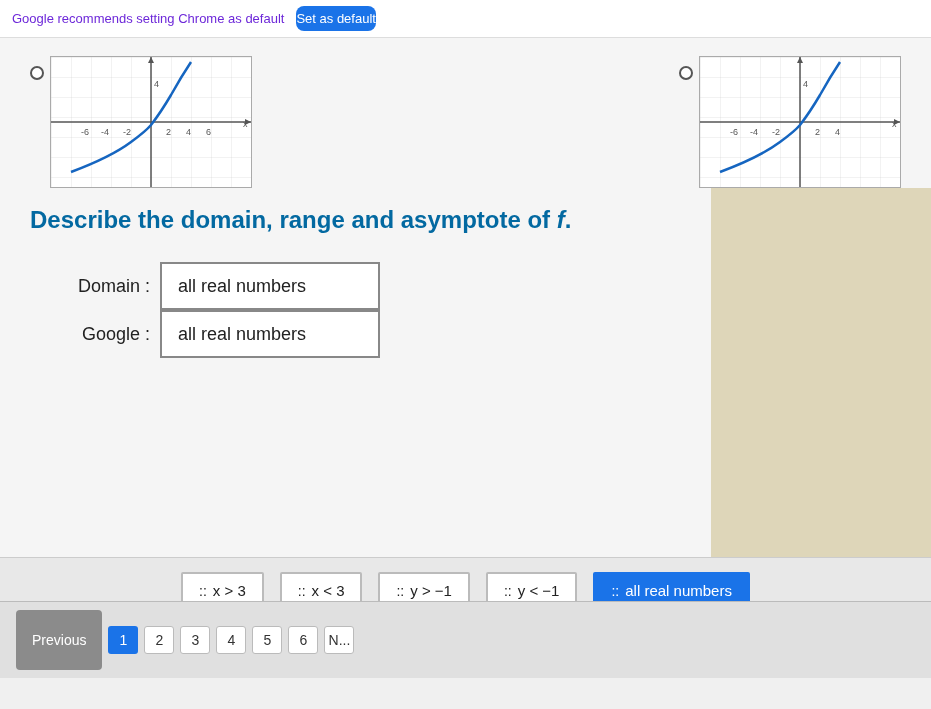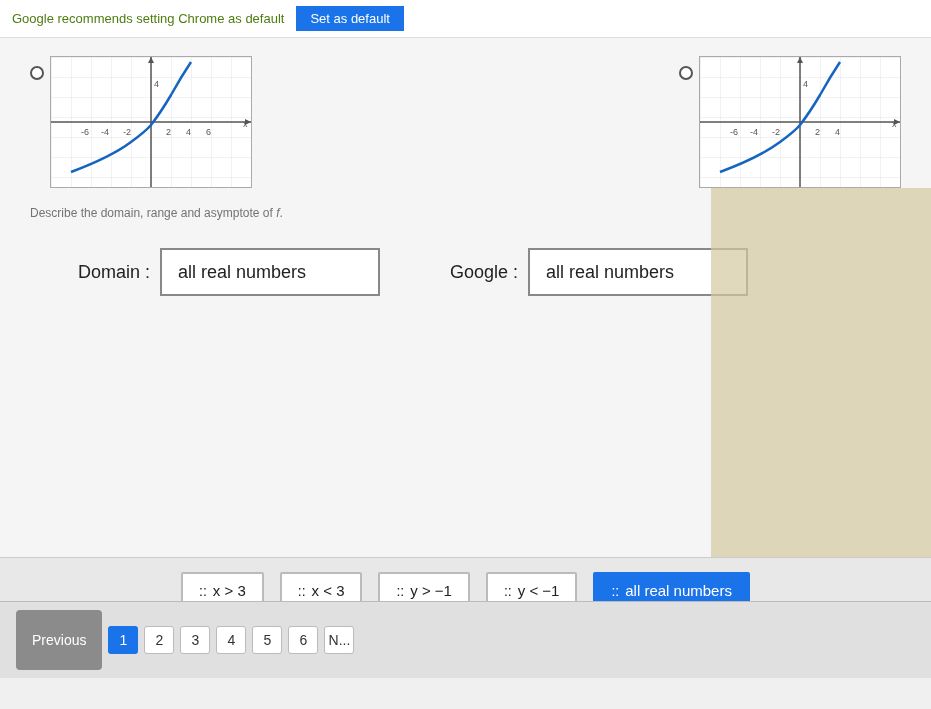--- a/index.html
+++ b/index.html
@@ -16,28 +16,28 @@
     .top-bar {
       display: flex;
       align-items: center;
       background: #fff;
       padding: 6px 12px;
       border-bottom: 1px solid #ddd;
       gap: 12px;
     }
     .top-bar-text {
       font-size: 13px;
-      color: #4d7c0f;
+      color: #6d28d9;
     }
     .set-default-btn {
       background: #1a73e8;
       color: #fff;
       border: none;
-      border-radius: 0;
-      padding: 5px 14px;
+      border-radius: 8px;
+      padding: 5px 0;
       font-size: 13px;
       cursor: pointer;
       font-weight: 500;
     }
 
     
     .main-content {
       padding: 18px 30px 0 30px;
       background: #f5f5f5;
       min-height: 640px;
@@ -82,34 +82,35 @@
     }
     .graph-right-wrap {
       display: flex;
       align-items: flex-start;
       gap: 6px;
       margin-left: auto;
     }
 
     
     .question-text {
-      font-size: 12px;
-      color: #737373;
+      font-size: 24px;
+      color: #0369a1;
       margin-bottom: 28px;
-      font-weight: 400;
+      font-weight: 700;
     }
     .question-text em {
       font-style: italic;
     }
 
     
     .qa-section {
       display: flex;
-      gap: 28px;
+      flex-direction: column;
       margin-left: 10px;
+      justify-content: center;
     }
     .qa-row {
       display: flex;
       align-items: center;
       gap: 10px;
     }
     .qa-label {
       font-size: 18px;
       color: #222;
       min-width: 110px;

